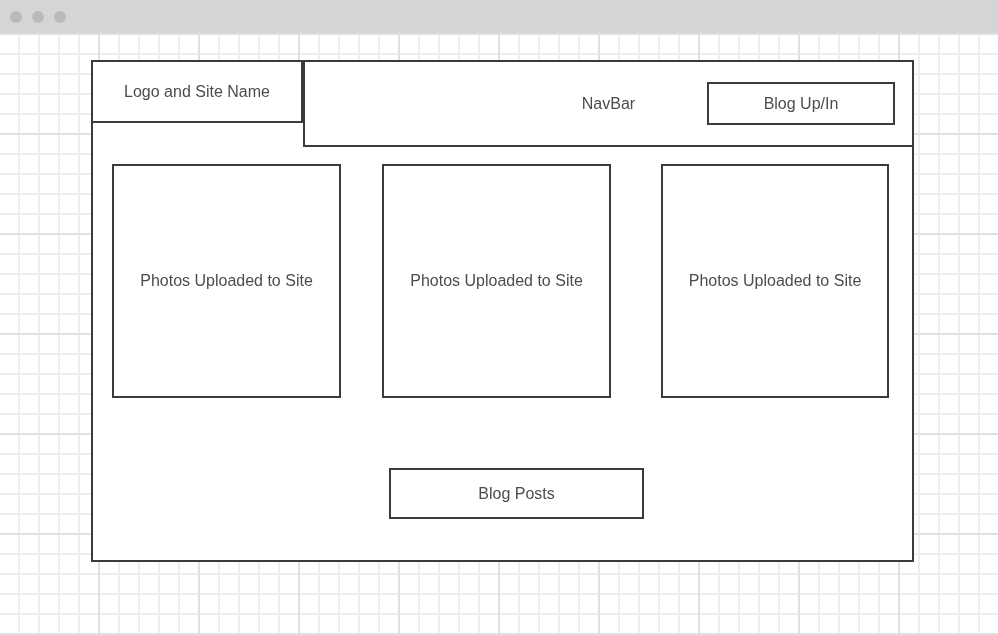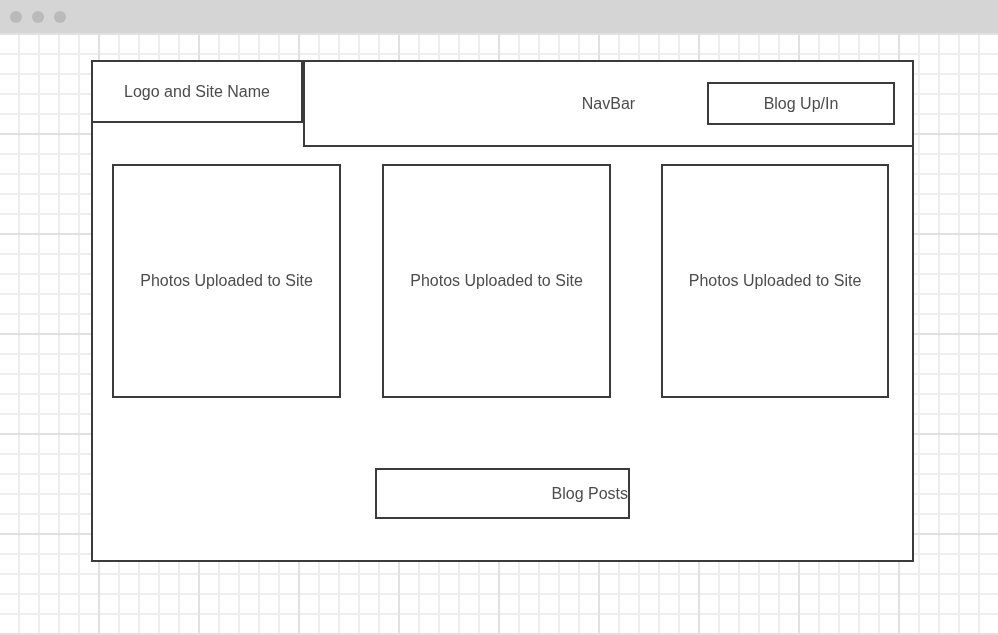--- a/index.html
+++ b/index.html
@@ -57,21 +57,21 @@
     justify-content: center;
     text-align: center;
   }
   .frame      { left: 91px;  top: 60px;  width: 823px; height: 502px; }
   .logo-box   { left: 91px;  top: 60px;  width: 212px; height: 63px;  }
   .navbar-box { left: 303px; top: 60px;  width: 611px; height: 87px;  }
   .signup-btn { left: 707px; top: 82px;  width: 188px; height: 43px; cursor: pointer; }
   .photo-1    { left: 112px; top: 164px; width: 229px; height: 234px; }
   .photo-2    { left: 382px; top: 164px; width: 229px; height: 234px; }
   .photo-3    { left: 661px; top: 164px; width: 228px; height: 234px; }
-  .blog-box   { left: 375px; top: 468px; width: 255px; height: 51px; justify-content: flex-end;  }
+  .blog-box   { left: 389px; top: 468px; width: 255px; height: 51px;  }
   .label { pointer-events: none; }
 </style>
 </head>
 <body>
 
 <div class="sheet">
 
   <div class="titlebar">
     <span class="dot"></span>
     <span class="dot"></span>

